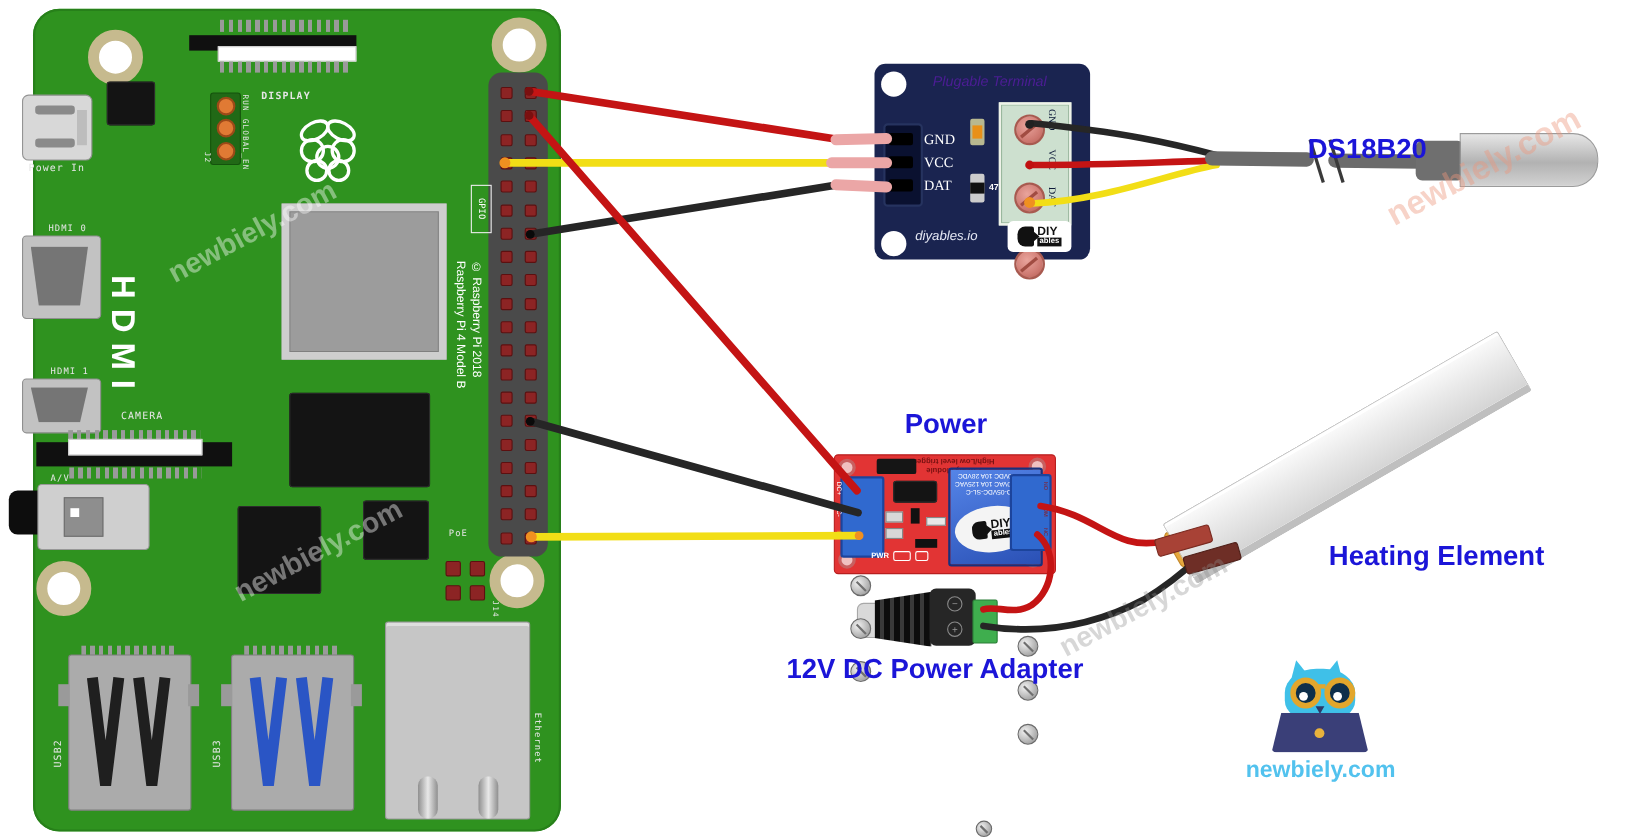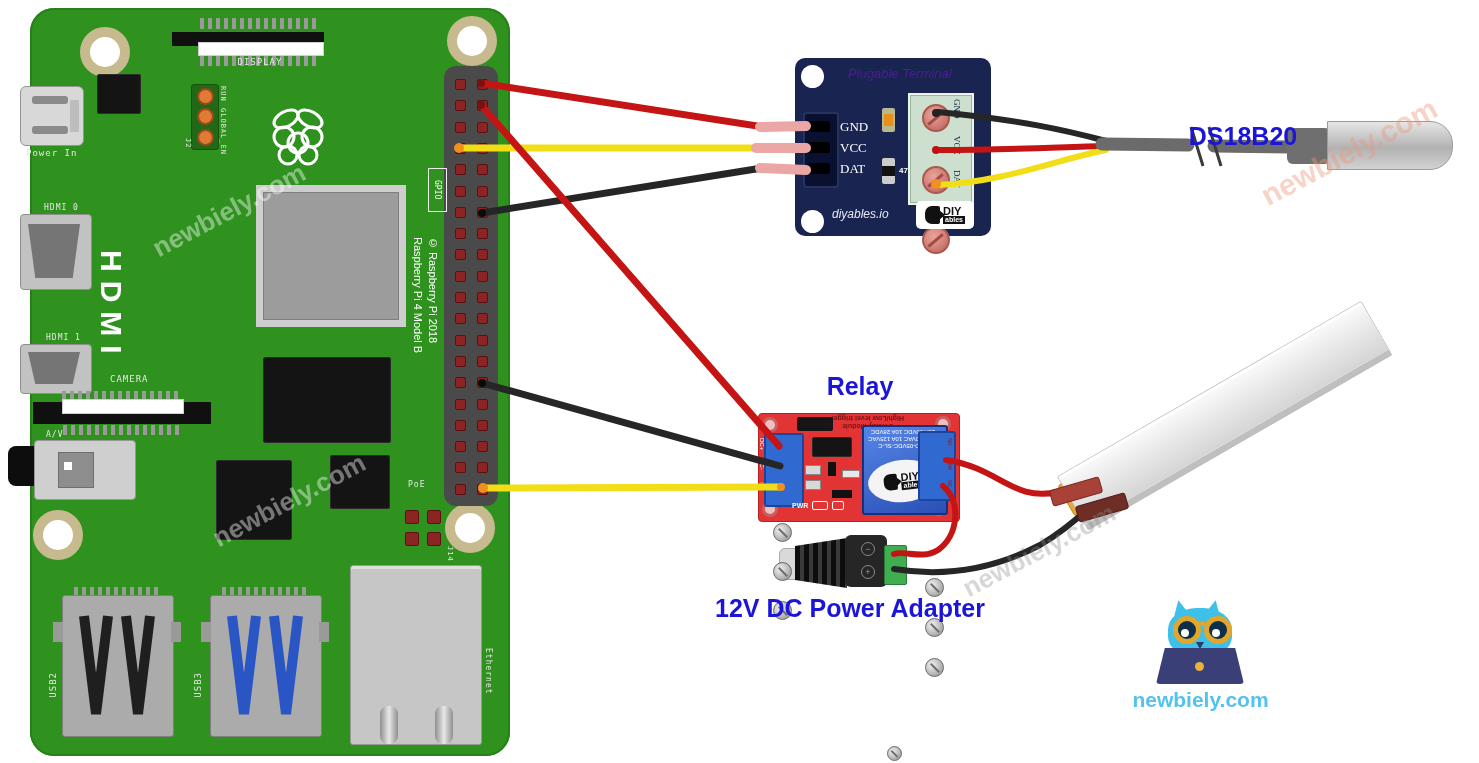--- a/index.html
+++ b/index.html
@@ -35,21 +35,21 @@
 
   <div class="abs hole" style="left:80px;top:27px;"></div>
   <div class="abs hole" style="left:447px;top:16px;"></div>
   <div class="abs hole" style="left:33px;top:510px;"></div>
   <div class="abs hole" style="left:445px;top:503px;"></div>
 
   <div class="abs teeth" style="left:200px;top:18px;width:120px;height:11px;z-index:2;"></div>
   <div class="abs" style="left:172px;top:32px;width:152px;height:14px;background:#101010;z-index:2;"></div>
   <div class="abs" style="left:198px;top:42px;width:124px;height:12px;background:#fff;border:1px solid #cfcfcf;z-index:2;"></div>
   <div class="abs teeth" style="left:200px;top:56px;width:120px;height:10px;z-index:2;"></div>
-  <div class="abs pilabel ctr" style="left:200px;top:56px;width:120px;height:12px;z-index:2;">DISPLAY</div>
+  <div class="abs pilabel ctr" style="left:200px;top:82px;width:120px;height:12px;z-index:2;font-weight:bold;">DISPLAY</div>
 
   <div class="abs" style="left:20px;top:86px;width:62px;height:58px;background:#d8d8d8;border:1px solid #949494;border-radius:6px;z-index:2;"></div>
   <div class="abs" style="left:32px;top:96px;width:36px;height:8px;background:#8a8a8a;border-radius:3px;z-index:2;"></div>
   <div class="abs" style="left:32px;top:126px;width:36px;height:8px;background:#8a8a8a;border-radius:3px;z-index:2;"></div>
   <div class="abs" style="left:70px;top:100px;width:9px;height:32px;background:#bdbdbd;z-index:2;"></div>
   <div class="abs pilabel" style="left:26px;top:148px;z-index:2;">Power In</div>
 
   <div class="abs chip" style="left:97px;top:74px;width:44px;height:40px;z-index:2;"></div>
 
   <div class="abs" style="left:191px;top:84px;width:26px;height:64px;background:rgba(0,0,0,0.28);border:1px solid #14530c;border-radius:3px;z-index:2;"></div>
@@ -221,21 +221,21 @@
     <span style="display:flex;flex-direction:column;align-items:flex-start;">
       <span class="dlogo-txt1">DIY</span>
       <span class="dlogo-txt2">ables</span>
     </span>
   </div>
 
   <div class="abs caption" style="left:1163px;top:98px;width:160px;margin-top:24px;">DS18B20</div>
   <div class="abs" style="left:1287px;top:128px;width:44px;height:36px;background:#6f6f6f;border-radius:6px;z-index:5;"></div>
   <div class="abs" style="left:1327px;top:121px;width:124px;height:47px;background:linear-gradient(180deg,#e6e6e6,#b2b2b2 55%,#d2d2d2);border:1px solid #9b9b9b;border-radius:0 23px 23px 0;z-index:5;"></div>
 
-  <div class="abs caption" style="left:795px;top:372px;width:130px;">Relay</div>
+  <div class="abs caption" style="left:795px;top:372px;width:130px;">Power</div>
   <div class="abs" style="left:758px;top:413px;width:200px;height:107px;background:#e23434;border:1px solid #b81f1f;border-radius:4px;z-index:2;"></div>
   <div class="abs" style="left:762px;top:417px;width:10px;height:10px;border-radius:50%;background:#f0c0c0;border:3px solid #c86060;z-index:3;"></div>
   <div class="abs" style="left:935px;top:416px;width:10px;height:10px;border-radius:50%;background:#f0c0c0;border:3px solid #c86060;z-index:3;"></div>
   <div class="abs" style="left:762px;top:501px;width:10px;height:10px;border-radius:50%;background:#f0c0c0;border:3px solid #c86060;z-index:3;"></div>
   <div class="abs" style="left:931px;top:500px;width:10px;height:10px;border-radius:50%;background:#f0c0c0;border:3px solid #c86060;z-index:3;"></div>
 
   <div class="abs flip" style="left:805px;top:414px;width:125px;font-size:7px;font-weight:bold;color:#7a1212;line-height:8px;text-align:center;z-index:3;">
     <div>1 Relay Module</div>
     <div>High/Low level trigger</div>
   </div>
@@ -293,20 +293,21 @@
   <div class="abs ctr" style="left:861px;top:565px;width:12px;height:12px;border:1px solid #8a8a8a;border-radius:50%;color:#9a9a9a;font-size:9px;z-index:2;">
       <span>+</span>
     </div>
   <div class="abs" style="left:884px;top:545px;width:21px;height:38px;background:#3fae4e;border:1px solid #2a7d36;border-radius:2px;z-index:2;"></div>
   <div class="abs screw" style="left:887px;top:548px;width:13px;height:13px;z-index:3;"></div>
 
   <div class="abs caption" style="left:685px;top:594px;width:330px;">12V DC Power Adapter</div>
 
   <div class="abs" style="left:1075px;top:481px;width:96px;height:34px;background:#e6a83e;border:1px solid #c4882a;border-radius:4px;transform:rotate(-30deg);transform-origin:left bottom;z-index:1;"></div>
   <div class="abs" style="left:1088px;top:468px;width:350px;height:55px;background:linear-gradient(180deg,#fbfbfb,#e9e9e9 45%,#d5d5d5);border:1px solid #c2c2c2;border-bottom:7px solid #bfbfbf;border-radius:3px;transform:rotate(-30deg);transform-origin:left bottom;box-shadow:inset 0 3px 0 #ffffff;z-index:1;"></div>
+  <div class="abs caption" style="left:1176px;top:492px;width:260px;">Heating Element</div>
 
   <svg class="abs" style="left:0;top:0;z-index:4;pointer-events:none;" width="1479" height="763" viewBox="0 0 1479 763">
 
     <line x1="459" y1="148" x2="758" y2="148" stroke="#f2de16" stroke-width="7" stroke-linecap="round"></line>
     <line x1="482" y1="213" x2="762" y2="168" stroke="#262626" stroke-width="7" stroke-linecap="round"></line>
     <line x1="481" y1="83" x2="764" y2="127" stroke="#c41414" stroke-width="7" stroke-linecap="round"></line>
 
     <line x1="481" y1="105" x2="779" y2="446" stroke="#c41414" stroke-width="7" stroke-linecap="round"></line>
     <line x1="482" y1="383" x2="780" y2="466" stroke="#262626" stroke-width="7" stroke-linecap="round"></line>
     <line x1="483" y1="488" x2="780" y2="487" stroke="#f2de16" stroke-width="7" stroke-linecap="round"></line>

